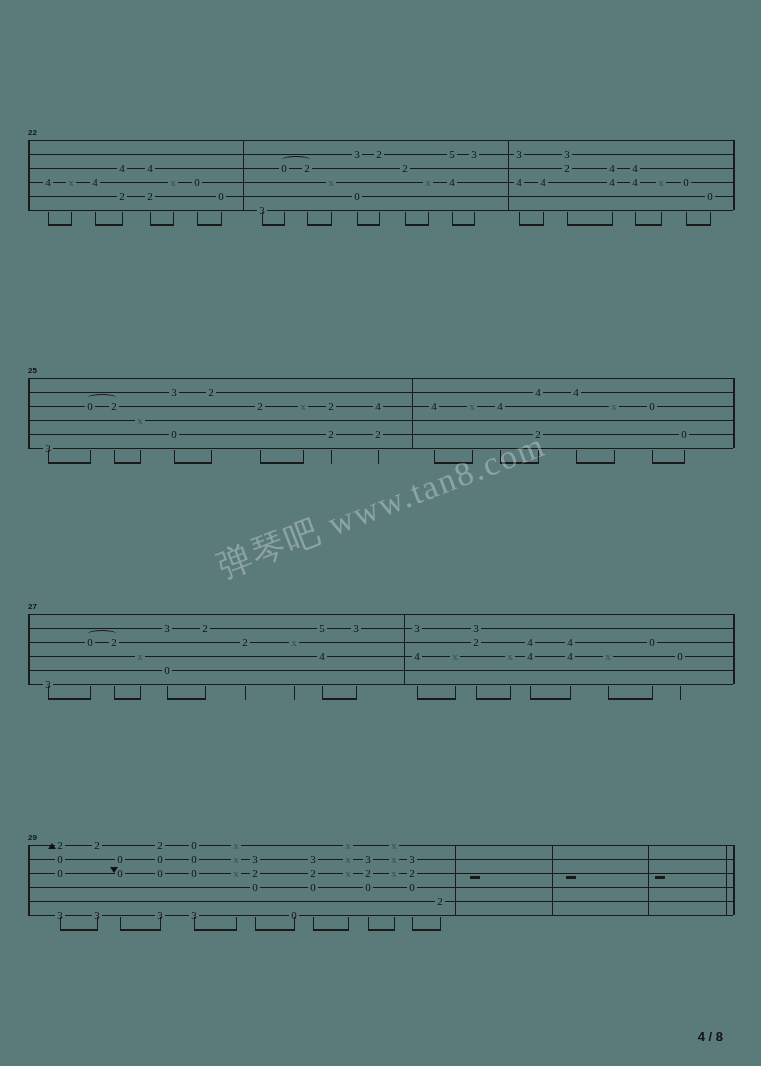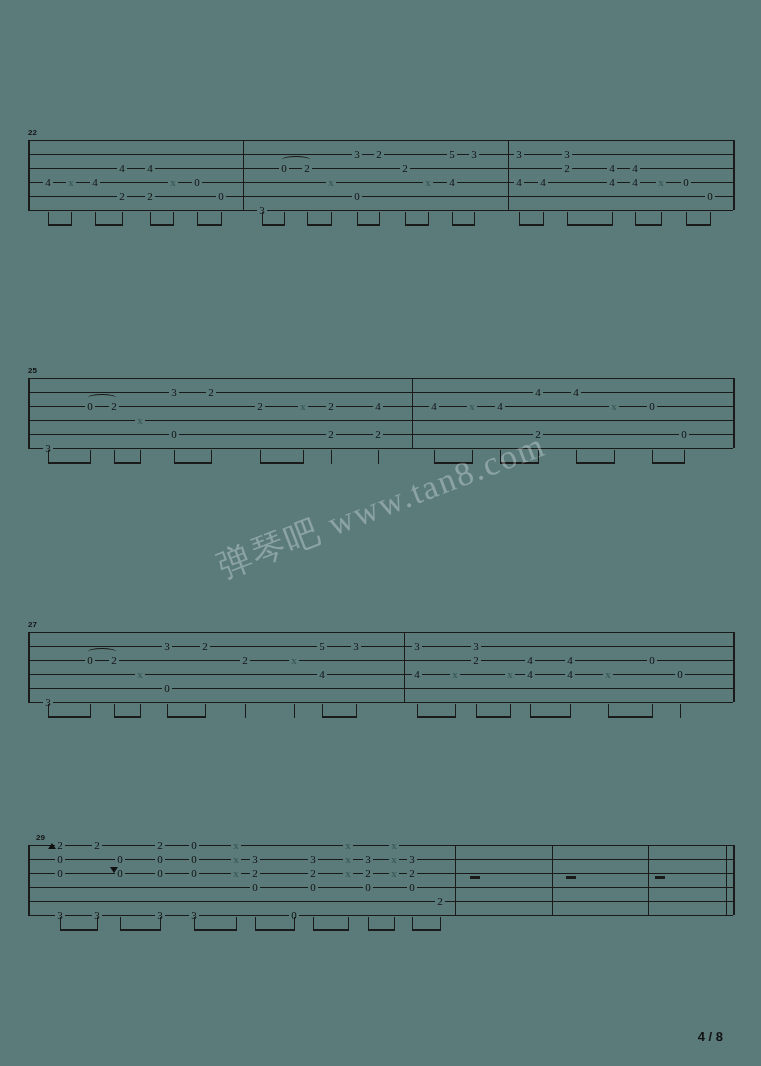--- a/index.html
+++ b/index.html
@@ -272,21 +272,21 @@
         <div class="beam" style="left: 48px; width: 42px; top: 84px;"></div>
         <div class="beam" style="left: 114px; width: 26px; top: 84px;"></div>
         <div class="beam" style="left: 174px; width: 37px; top: 84px;"></div>
         <div class="beam" style="left: 260px; width: 43px; top: 84px;"></div>
         <div class="beam" style="left: 434px; width: 38px; top: 84px;"></div>
         <div class="beam" style="left: 500px; width: 38px; top: 84px;"></div>
         <div class="beam" style="left: 576px; width: 38px; top: 84px;"></div>
         <div class="beam" style="left: 652px; width: 32px; top: 84px;"></div>
         <div class="slur" style="left: 88px; width: 28px; top: 16px;"></div>
       </div>
-      <div class="system" style="top: 632px; width: 632px; height: 130px; padding-left: 28px;">
+      <div class="system" style="top: 614px; width: 632px; height: 130px; padding-left: 28px;">
         <div class="measure-number" style="left: 28px; top: -12px;">27</div>
         <div class="staff" style="left: 0px; top: 0px; width: 761px; height: 70px;">
           <div class="staff-line" style="top: 0px; left: 28px; width: 705px;"></div>
           <div class="staff-line" style="top: 14px; left: 28px; width: 705px;"></div>
           <div class="staff-line" style="top: 28px; left: 28px; width: 705px;"></div>
           <div class="staff-line" style="top: 42px; left: 28px; width: 705px;"></div>
           <div class="staff-line" style="top: 56px; left: 28px; width: 705px;"></div>
           <div class="staff-line" style="top: 70px; left: 28px; width: 705px;"></div>
         </div>
         <div class="barline thick" style="left: 28px; top: 0px; height: 70px;"></div>
@@ -340,21 +340,21 @@
         <div class="beam" style="left: 114px; width: 26px; top: 84px;"></div>
         <div class="beam" style="left: 167px; width: 38px; top: 84px;"></div>
         <div class="beam" style="left: 322px; width: 34px; top: 84px;"></div>
         <div class="beam" style="left: 417px; width: 38px; top: 84px;"></div>
         <div class="beam" style="left: 476px; width: 34px; top: 84px;"></div>
         <div class="beam" style="left: 530px; width: 40px; top: 84px;"></div>
         <div class="beam" style="left: 608px; width: 44px; top: 84px;"></div>
         <div class="slur" style="left: 88px; width: 28px; top: 16px;"></div>
       </div>
       <div class="system" style="top: 845px; width: 761px; height: 130px;">
-        <div class="measure-number" style="left: 28px; top: -12px; margin-left: 8px;">29</div>
+        <div class="measure-number" style="left: 28px; top: -12px;">29</div>
         <div class="staff" style="left: 0px; top: 0px; width: 761px; height: 70px;">
           <div class="staff-line" style="top: 0px; left: 28px; width: 705px;"></div>
           <div class="staff-line" style="top: 14px; left: 28px; width: 705px;"></div>
           <div class="staff-line" style="top: 28px; left: 28px; width: 705px;"></div>
           <div class="staff-line" style="top: 42px; left: 28px; width: 705px;"></div>
           <div class="staff-line" style="top: 56px; left: 28px; width: 705px;"></div>
           <div class="staff-line" style="top: 70px; left: 28px; width: 705px;"></div>
         </div>
         <div class="barline thick" style="left: 28px; top: 0px; height: 70px;"></div>
         <div class="barline" style="left: 455px; top: 0px; height: 70px;"></div>

